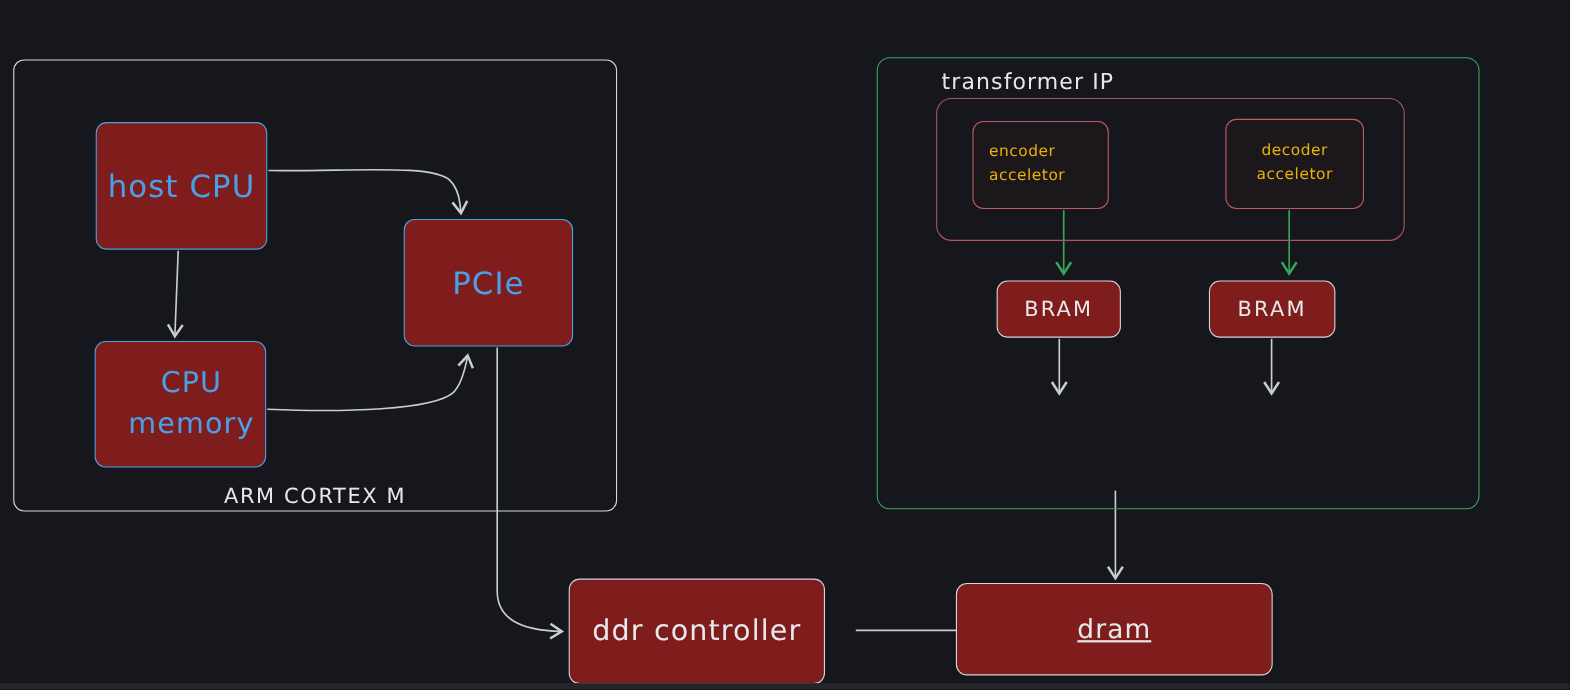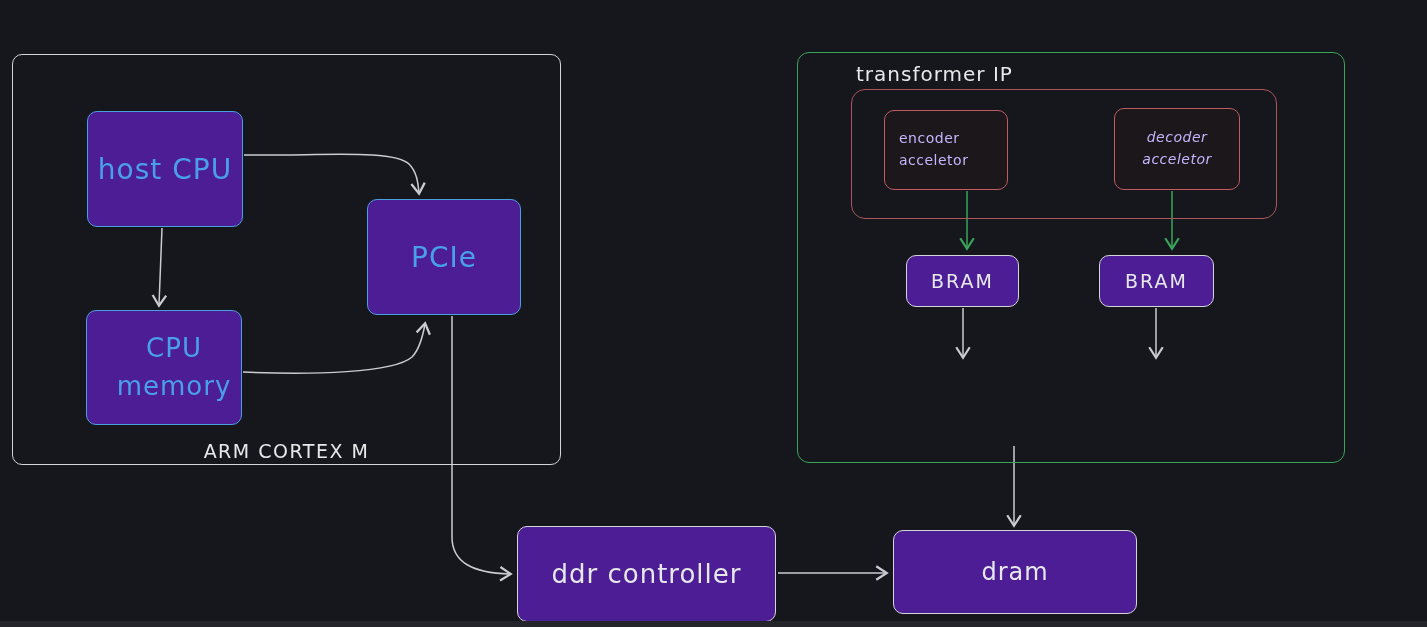--- a/index.html
+++ b/index.html
@@ -8,40 +8,40 @@
     width:1427px;height:627px;
     background:#15171c;
     overflow:hidden;
     font-family:"DejaVu Sans", sans-serif;
     color:#e7e8ea;
   }
   .edge-layer{position:absolute;inset:0;}
   .node{
     position:absolute;
     box-sizing:border-box;
-    background:#4c1d95;
+    background:#7f1d1d;
     border:1.6px solid #d3d5d9;
     border-radius:10px;
     display:flex;align-items:center;justify-content:center;
     text-align:center;
   }
   .container-box{
     position:absolute;
     box-sizing:border-box;
     background:transparent;
     border:1.6px solid #d3d5d9;
     border-radius:10px;
   }
   .group-label{
     position:absolute;
     color:#e7e8ea;
     white-space:nowrap;
   }
   .blue{border-color:#4b9fe1;color:#4aa0e8;}
-  .red-box{border-color:#c05b63;color:#c4b5fd;background:#1a1418;background:#1b171b;}
+  .red-box{border-color:#c05b63;color:#eab308;background:#1a1418;background:#1b171b;}
   .green-border{border-color:#3aa55a;border-radius:12px;}
   .red-border{border-color:#ae545b;border-radius:14px;}
   .label{white-space:pre-line;}
   .pre{white-space:pre;}
   .host-cpu-label,.pcie-label{font-size:28px;letter-spacing:1px;}
   .cpu-mem-label{font-size:26px;line-height:1.45;letter-spacing:1px;margin-left:20px;}
   .acc-label{font-size:14px;line-height:1.55;letter-spacing:.5px;}
   .encoder{justify-content:flex-start;padding-left:14px;text-align:left;}
   .bram-label{font-size:19px;letter-spacing:2px;}
   .axi-label{font-size:20px;letter-spacing:1.5px;}
@@ -108,37 +108,37 @@
   <div class="container-box green-border" style="left:797px;top:52px;width:548px;height:411px;"></div>
   <div class="group-label tip-label">transformer IP</div>
 
   <div class="container-box red-border" style="left:851px;top:89px;width:426px;height:130px;"></div>
 
   <div class="node red-box encoder" style="left:884px;top:110px;width:124px;height:80px;">
     <span class="label acc-label">encoder
 acceletor</span>
   </div>
 
-  <div class="node red-box" style="left:1114px;top:108px;width:126px;height:82px;font-style:italic;">
+  <div class="node red-box" style="left:1114px;top:108px;width:126px;height:82px;">
     <span class="label acc-label">decoder
 acceletor</span>
   </div>
 
   <div class="node" style="left:906px;top:255px;width:113px;height:52px;">
     <span class="label bram-label">BRAM</span>
   </div>
 
   <div class="node" style="left:1099px;top:255px;width:115px;height:52px;">
     <span class="label bram-label">BRAM</span>
   </div>
 
 
-  <div class="node" style="left:517px;top:526px;width:259px;height:96px;">
+  <div class="node" style="left:517px;top:526px;width:233px;height:96px;">
     <span class="label ddr-label">ddr controller</span>
   </div>
 
-  <div class="node" style="left:893px;top:530px;width:244px;height:84px;">
+  <div class="node" style="left:869px;top:530px;width:288px;height:84px;text-decoration:underline;">
     <span class="label dram-label">dram</span>
   </div>
 
   <div class="bottom-strip"></div>
 
 </div>
 
 </body></html>

